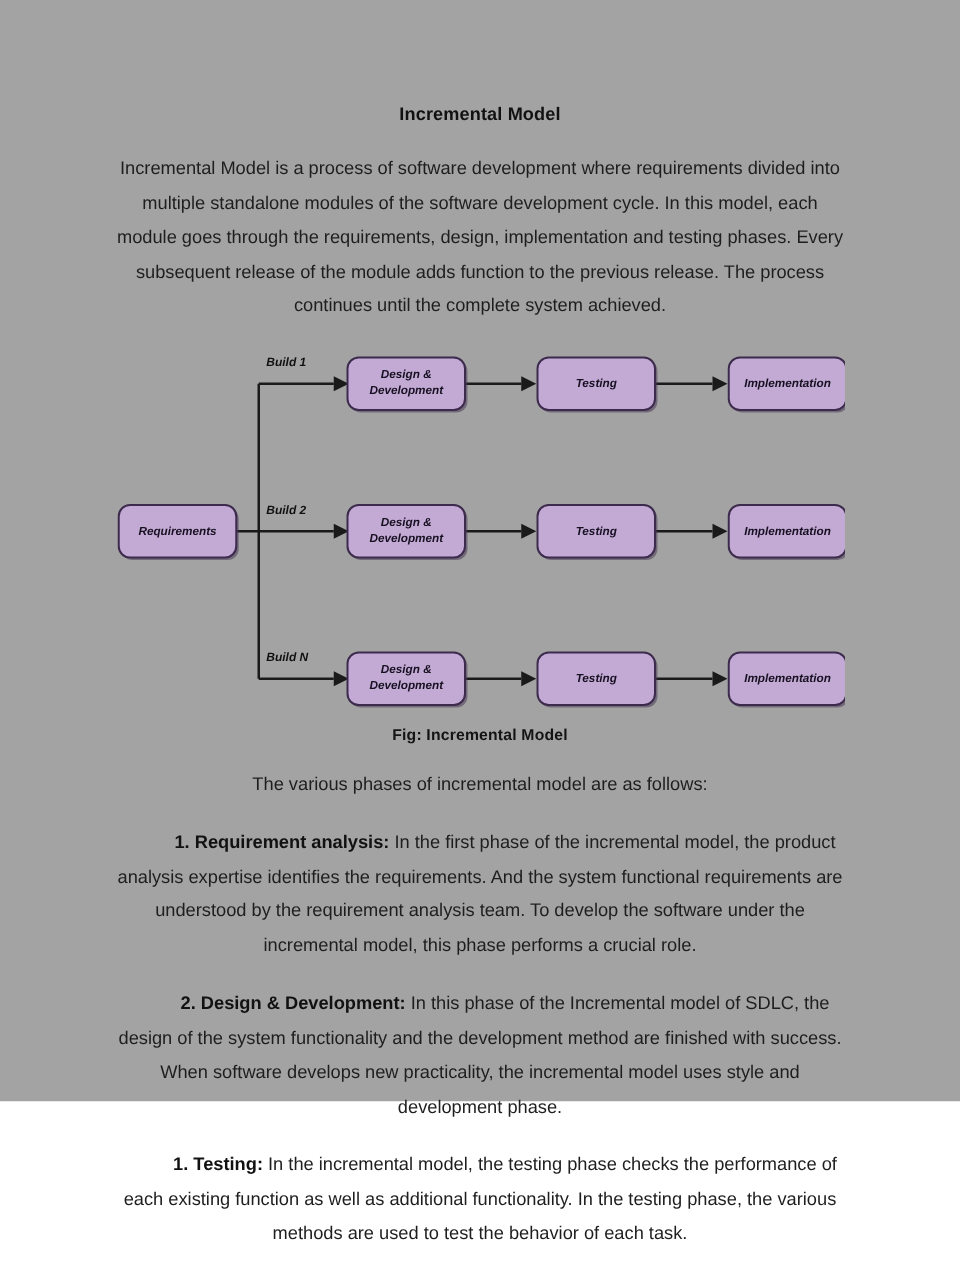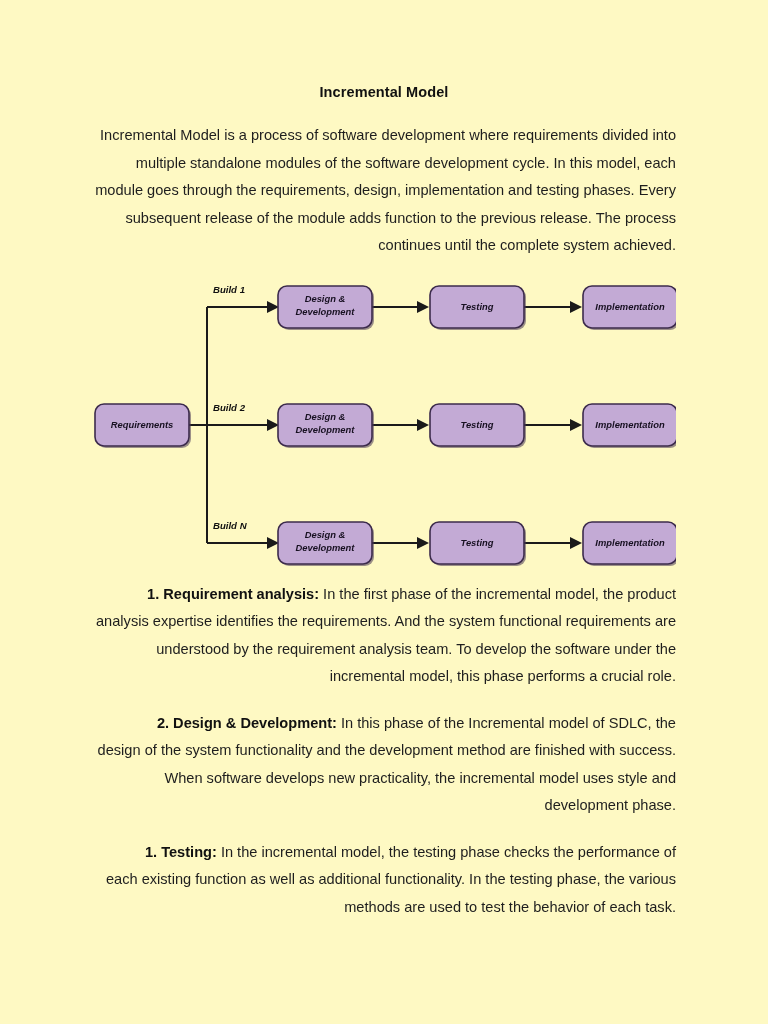--- a/index.html
+++ b/index.html
@@ -13,22 +13,22 @@
     position: relative;
     overflow: hidden;
     font-family: "Liberation Sans", sans-serif;
     color: #1b1b1b;
     -webkit-font-smoothing: antialiased;
   }
   .page {
     position: absolute;
     left: 0; top: 0;
     width: 768px;
-    height: 1024px;
-    background: #fef9c3;
+    height: 881px;
+    background: #a3a3a3;
   }
   .content {
     position: absolute;
     left: 92px;
     top: 84px;
     width: 584px;
   }
 
   
   .doc-title {
@@ -37,21 +37,21 @@
     font-weight: bold;
     letter-spacing: 0.1px;
     margin: 0 0 22px 0;
     color: #111111;
   }
   p.body-para {
     font-size: 14.6px;
     line-height: 27.5px;
     margin: 0 0 19px 0;
     color: #1e1e1e;
-    text-align: right;
+    text-align: center;
   }
   .lead { font-weight: bold; color: #111111; margin-left: 40px; }
 
   
   .figure {
     position: relative;
     width: 584px;
     height: 300px;
     margin: 4px 0 2px 0;
     font-style: italic;
@@ -194,21 +194,23 @@
         </g>
         <g>
           <rect class="node-shadow" x="493" y="245" width="94" height="42" rx="9"></rect>
           <rect class="node-box" x="491" y="243" width="94" height="42" rx="9"></rect>
           <text class="node-text" x="538" y="264.5">Implementation</text>
         </g>
 
       </svg>
     </div>
 
-
+    <div class="fig-caption">Fig: Incremental Model</div>
+
+    <p class="body-para">The various phases of incremental model are as follows:</p>
 
     <p class="body-para">
       <span class="lead">1. Requirement analysis:</span><span> In the first phase of the incremental model, the product analysis expertise identifies the requirements. And the system functional requirements are understood by the requirement analysis team. To develop the software under the incremental model, this phase performs a crucial role.</span>
     </p>
 
     <p class="body-para">
       <span class="lead">2. Design &amp; Development:</span><span> In this phase of the Incremental model of SDLC, the design of the system functionality and the development method are finished with success. When software develops new practicality, the incremental model uses style and development phase.</span>
     </p>
 
     <p class="body-para">

